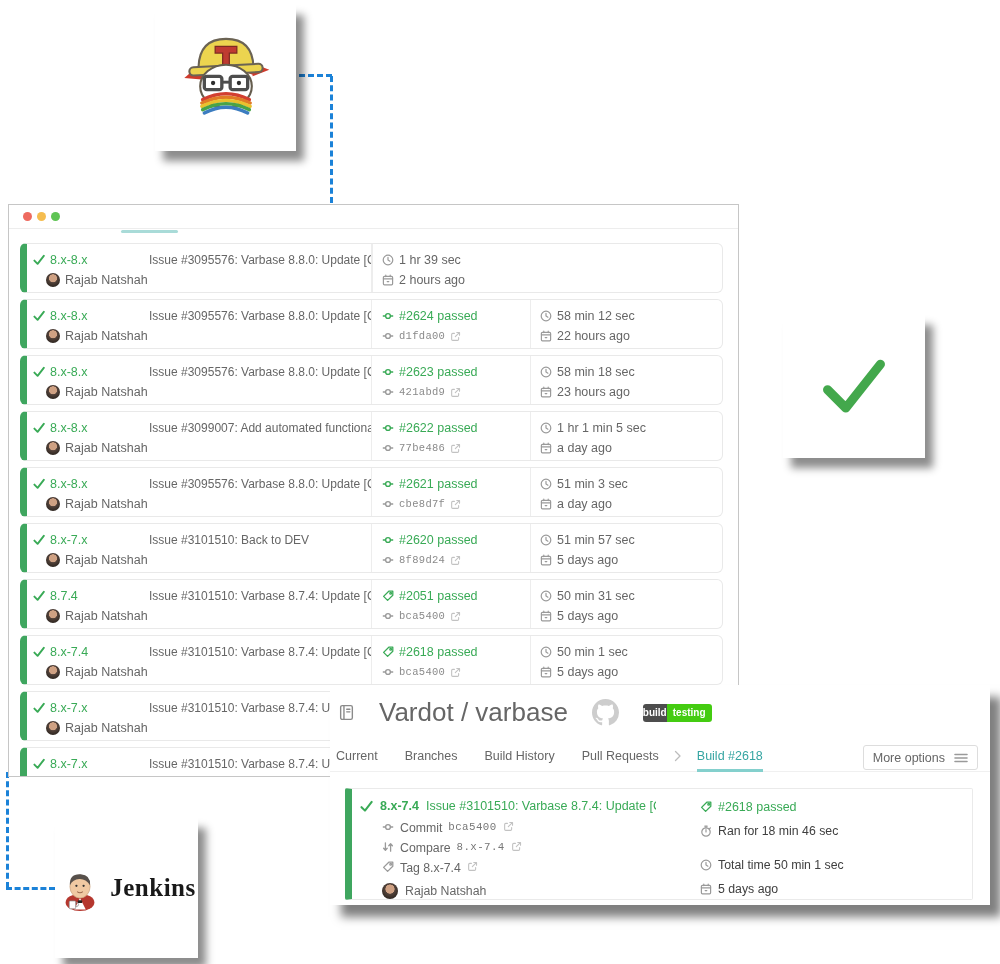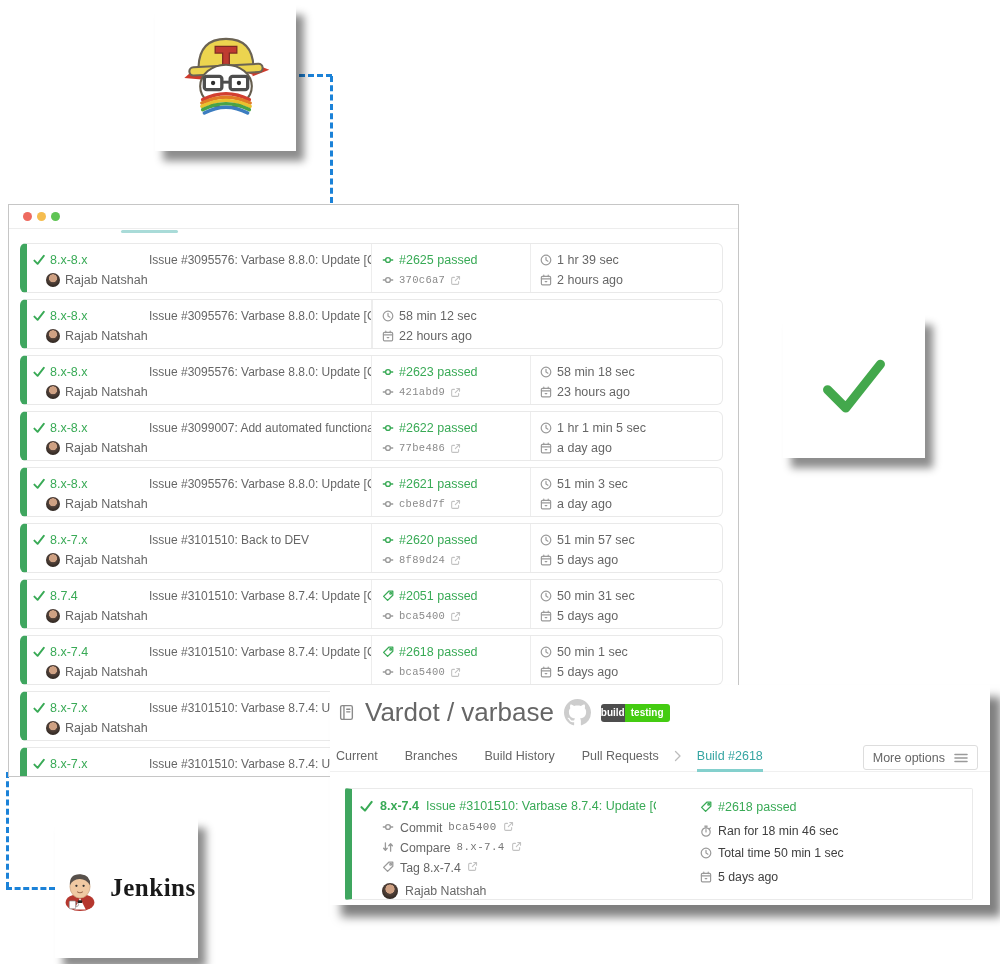--- a/index.html
+++ b/index.html
@@ -49,21 +49,21 @@
   .avatar{width:14px;height:14px;border-radius:50%;flex:none;
     background:radial-gradient(circle at 50% 38%, #cfa183 0%, #cfa183 34%, #53423a 38%, #332a24 72%, #1f1a16 100%)}
 
   .ic{width:12px;height:12px;flex:none}
   .ic.g{color:#39aa56}
   .ic.mut{color:#9a9a9a}
   .ic.ext{width:11px;height:11px;color:#c2c2c2}
 
   
   .repo-card{left:330px;top:685px;width:660px;height:220px;z-index:5;box-shadow:11px 12px 9px rgba(0,0,0,.5)}
-  .repo-head{position:absolute;left:8px;top:12px;display:flex;align-items:center;gap:10px}
+  .repo-head{position:absolute;left:8px;top:12px;display:flex;align-items:center;gap:24px}
   .repo-title{font-size:26px;color:#666}
   .badge{display:flex;font-size:10px;font-weight:700;color:#fff;border-radius:3px;overflow:hidden;line-height:1}
   .badge .b1{background:#4d4d4d;padding:4px 0}
   .badge .b2{background:#44cc11;padding:4px 6px}
   .tabs-row{position:absolute;left:0;right:0;top:58px;height:28px;border-bottom:1px solid #f0f0f0}
   .tabs{position:absolute;left:6px;top:6px;display:flex;align-items:center;gap:27px}
   .tab{font-size:12.5px;color:#666;white-space:nowrap}
   .tab.active{color:#35a5a2;position:relative}
   .tab.active::after{content:"";position:absolute;left:0;right:0;bottom:-9px;height:3px;background:#84d0cd}
   .chev{width:8px;height:12px;margin:0 -12px;color:#bcbcbc}
@@ -76,21 +76,21 @@
   .d-branch{color:#39aa56;font-size:12.5px;font-weight:700;white-space:nowrap}
   .d-msg{color:#39aa56;font-size:12.5px;white-space:nowrap;overflow:hidden;max-width:230px}
   .d-list{margin:6px 0 0 22px}
   .d-line{display:flex;align-items:flex-start;gap:6px;height:20px;font-size:12.3px;color:#666}
   .mono{font-family:"Liberation Mono",monospace;font-size:10.8px;color:#777;letter-spacing:.4px}
   .d-author{display:flex;align-items:center;gap:7px;margin:2px 0 0 22px;font-size:12.3px;color:#666}
   .d-author .avatar{width:16px;height:16px}
   .d-right{position:absolute;left:348px;top:0;width:265px}
   .d-state{display:flex;align-items:center;gap:6px;height:16px;margin-top:10px;color:#39aa56;font-size:12.5px}
   .d-rline{display:flex;align-items:center;gap:6px;height:16px;font-size:12.3px;color:#404040}
-  .mt8{margin-top:8px}.mt2{margin-top:6px}
+  .mt8{margin-top:8px}.mt2{margin-top:18px}
 </style>
 </head>
 <body>
 
 <svg width="0" height="0" style="position:absolute" aria-hidden="true">
   <defs>
     <symbol id="i-check" viewBox="0 0 12 12">
         <path d="M1.4 6.6 L4.6 9.8 L10.8 1.8" fill="none" stroke="currentColor" stroke-width="1.9" stroke-linecap="round" stroke-linejoin="round"></path>
       </symbol>
     <symbol id="i-commit" viewBox="0 0 12 12">
@@ -198,70 +198,70 @@
             </svg>
         <span class="branch">8.x-8.x</span>
       </div>
       <div class="l2">
         <span class="avatar"></span>
         <span class="author">Rajab Natshah</span>
       </div>
     </div>
     <div class="col-b">Issue #3095576: Varbase 8.8.0: Update [CHANGEL</div>
     <div class="vdiv"></div>
-    <div class="col-c">
-      <div class="l1">
-        <svg class="ic g">
-              <use href="#i-commit"></use>
-            </svg>
-
-        <span class="build">#2625 passed</span>
-      </div>
-      <div class="l2">
-        <svg class="ic mut">
-              <use href="#i-commit"></use>
-            </svg>
-        <span class="hash">370c6a7</span>
+    <div class="vdiv"></div>
+    <div class="col-d">
+      <div class="l1">
+        <svg class="ic mut">
+              <use href="#i-clock"></use>
+            </svg>
+        <span>1 hr 39 sec</span>
+      </div>
+      <div class="l2">
+        <svg class="ic mut">
+              <use href="#i-cal"></use>
+            </svg>
+        <span>2 hours ago</span>
+      </div>
+    </div>
+  </div>
+
+  <div class="row">
+    <div class="col-a">
+      <div class="l1">
+        <svg class="ic g">
+              <use href="#i-check"></use>
+            </svg>
+        <span class="branch">8.x-8.x</span>
+      </div>
+      <div class="l2">
+        <span class="avatar"></span>
+        <span class="author">Rajab Natshah</span>
+      </div>
+    </div>
+    <div class="col-b">Issue #3095576: Varbase 8.8.0: Update [CHANGEL</div>
+    <div class="vdiv"></div>
+    <div class="col-c">
+      <div class="l1">
+        <svg class="ic g">
+              <use href="#i-commit"></use>
+            </svg>
+
+        <span class="build">#2624 passed</span>
+      </div>
+      <div class="l2">
+        <svg class="ic mut">
+              <use href="#i-commit"></use>
+            </svg>
+        <span class="hash">d1fda00</span>
         <svg class="ic ext">
               <use href="#i-ext"></use>
             </svg>
       </div>
     </div>
-    <div class="vdiv"></div>
-    <div class="col-d">
-      <div class="l1">
-        <svg class="ic mut">
-              <use href="#i-clock"></use>
-            </svg>
-        <span>1 hr 39 sec</span>
-      </div>
-      <div class="l2">
-        <svg class="ic mut">
-              <use href="#i-cal"></use>
-            </svg>
-        <span>2 hours ago</span>
-      </div>
-    </div>
-  </div>
-
-  <div class="row">
-    <div class="col-a">
-      <div class="l1">
-        <svg class="ic g">
-              <use href="#i-check"></use>
-            </svg>
-        <span class="branch">8.x-8.x</span>
-      </div>
-      <div class="l2">
-        <span class="avatar"></span>
-        <span class="author">Rajab Natshah</span>
-      </div>
-    </div>
-    <div class="col-b">Issue #3095576: Varbase 8.8.0: Update [CHANGEL</div>
-    <div class="vdiv"></div>
     <div class="vdiv"></div>
     <div class="col-d">
       <div class="l1">
         <svg class="ic mut">
               <use href="#i-clock"></use>
             </svg>
         <span>58 min 12 sec</span>
       </div>
       <div class="l2">
         <svg class="ic mut">

